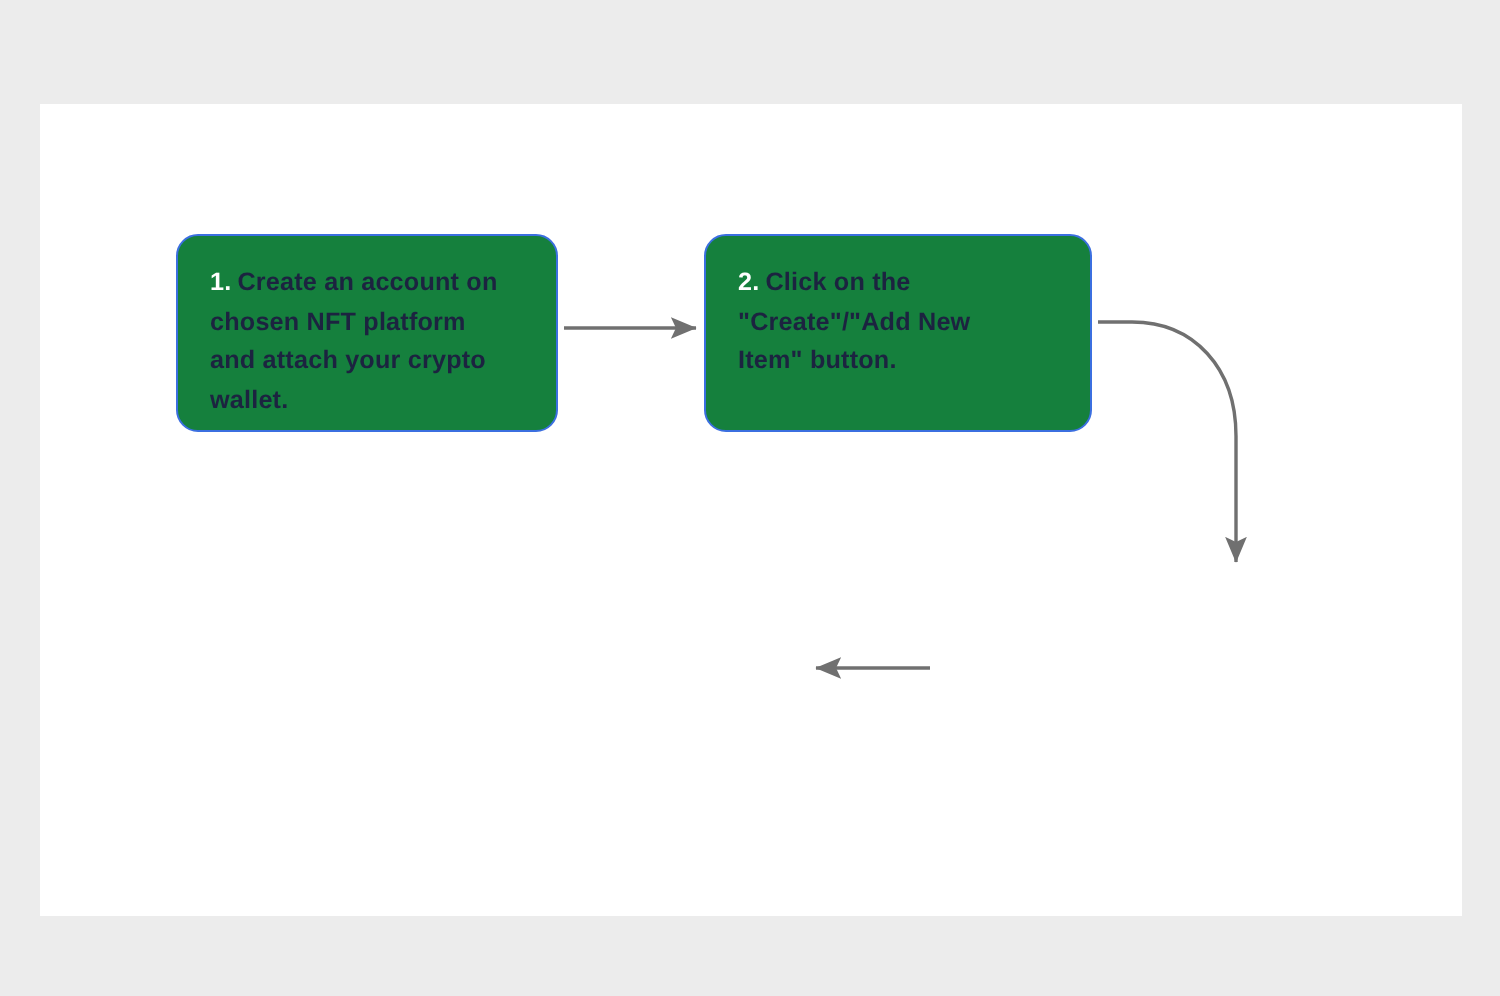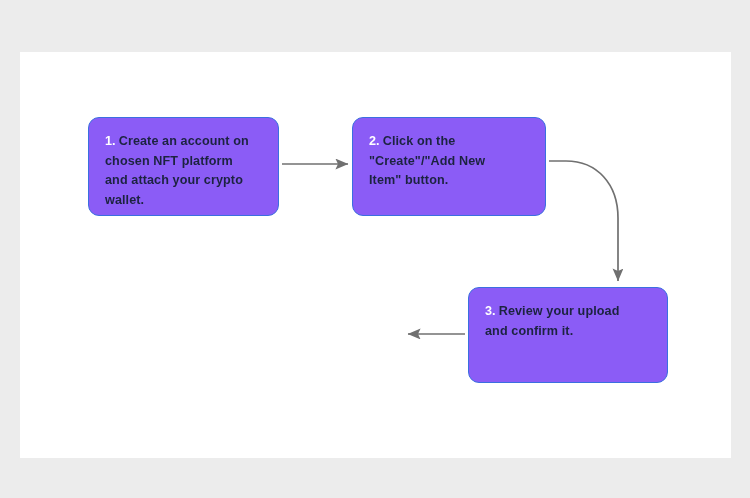--- a/index.html
+++ b/index.html
@@ -24,21 +24,21 @@
   #flow {
     position: absolute;
     left: 0;
     top: 0;
     width: 750px;
     height: 498px;
   }
   .node {
     position: absolute;
     box-sizing: border-box;
-    background: #8b5cf6;
+    background: #15803d;
     border: 1.5px solid #3b6fe0;
     border-radius: 11px;
     padding: 14px 28px 10px 16px;
     color: #1c2340;
     font-size: 12.6px;
     font-weight: bold;
     line-height: 1.55;
     letter-spacing: 0.1px;
   }
   .node .num {
@@ -81,18 +81,15 @@
   </svg>
 
   <div class="node" id="node-1">
     <span class="num">1.</span><span>Create an account on chosen NFT platform and attach your crypto wallet.</span>
   </div>
 
   <div class="node" id="node-2">
     <span class="num">2.</span><span>Click on the "Create"/"Add New Item" button.</span>
   </div>
 
-  <div class="node" id="node-3">
-    <span class="num">3.</span><span>Review your upload and confirm it.</span>
-  </div>
 
 
 </div>
 
 </body></html>

